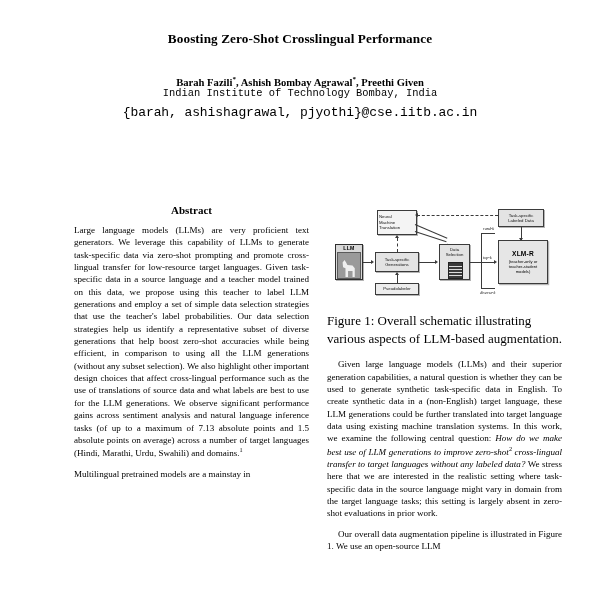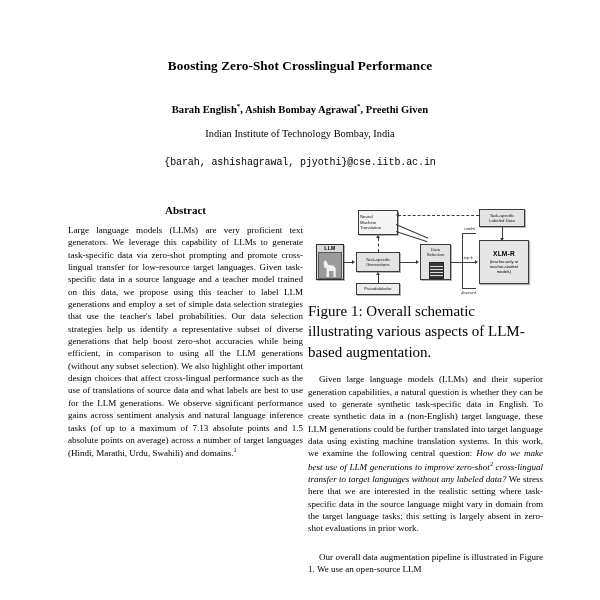--- a/index.html
+++ b/index.html
@@ -18,59 +18,59 @@
   .page {
     position: relative;
     width: 600px;
     height: 600px;
     padding: 0;
     box-sizing: border-box;
   }
 
   
   .title-block {
-    padding-top: 57px;
+    padding-top: 30px;
     text-align: center;
   }
   .paper-title {
     font-size: 13.2px;
     font-weight: bold;
     line-height: 1.42;
     letter-spacing: 0.1px;
     margin: 0 52px;
   }
   .authors {
     margin-top: 26px;
     font-size: 10.6px;
     font-weight: bold;
   }
   .authors sup {
     font-size: 7px;
     vertical-align: super;
     font-weight: bold;
   }
   .affiliation {
-    margin-top: 14px;
     font-size: 10.4px;
+    font-family: Liberation Mono, monospace;
   }
   .emails {
-    margin-top: 18px;
-    font-size: 10px;
+    margin-top: 6px;
+    font-size: 13px;
     font-family: "Liberation Mono", "DejaVu Sans Mono", monospace;
     letter-spacing: -0.1px;
   }
 
   
   .columns {
     position: absolute;
     top: 204px;
-    left: 6px;
+    left: 12px;
     width: 492px;
     display: flex;
-    gap: 5px;
+    gap: 18px;
     padding: 0 62px;
     box-sizing: border-box;
   }
   .col {
     width: 235px;
     flex: 0 0 235px;
   }
 
   .section-head {
     font-size: 11px;
@@ -94,40 +94,41 @@
     line-height: 1.365;
     text-align: justify;
     margin: 0;
     text-indent: 0;
     hyphens: none;
   }
   p.body.indent {
     text-indent: 11px;
   }
   p.body + p.body {
-    margin-top: 16px;
+    margin-top: 8px;
   }
   .it { font-style: italic; }
   sup.fn {
     font-size: 6.2px;
     vertical-align: super;
   }
 
   
   .figure {
     margin: 0 0 0 0;
   }
   .fig-canvas {
     position: relative;
     width: 235px;
     height: 97px;
     background: #fff;
   }
   .fig-caption {
-    font-size: 15px;
+    margin-top: 11px;
+    font-size: 13px;
     line-height: 1.36;
     text-align: left;
   }
 
   
   .nbox {
     position: absolute;
     box-sizing: border-box;
     border: 1px solid #3b3b3b;
     background: #e3e3e3;
@@ -277,33 +278,34 @@
 <body>
 
 <div class="page">
 
   <div class="title-block">
     <div class="paper-title">
       <span>Boosting Zero-Shot Crosslingual Performance</span><br>
     </div>
 
     <div class="authors">
-      <span>Barah English</span><sup>*</sup><span>, </span><span>Ashish Bombay Agrawal</span><sup>*</sup><span>, </span><span>Preethi Given</span>
+      <span>Barah Fazili</span><sup>*</sup><span>, </span><span>Ashish Bombay Agrawal</span><sup>*</sup><span>, </span><span>Preethi Given</span>
     </div>
 
     <div class="affiliation">Indian Institute of Technology Bombay, India</div>
     <div class="emails">{barah, ashishagrawal, pjyothi}@cse.iitb.ac.in</div>
   </div>
 
   <div class="columns">
 
     <div class="col">
       <div class="section-head">Abstract</div>
       <p class="body"><span>Large language models (LLMs) are very proficient text generators. We leverage this capability of LLMs to generate task-specific data via zero-shot prompting and promote cross-lingual transfer for low-resource target languages. Given task-specific data in a source language and a teacher model trained on this data, we propose using this teacher to label LLM generations and employ a set of simple data selection strategies that use the teacher's label probabilities. Our data selection strategies help us identify a representative subset of diverse generations that help boost zero-shot accuracies while being efficient, in comparison to using all the LLM generations (without any subset selection). We also highlight other important design choices that affect cross-lingual performance such as the use of translations of source data and what labels are best to use for the LLM generations. We observe significant performance gains across sentiment analysis and natural language inference tasks (of up to a maximum of 7.13 absolute points and 1.5 absolute points on average) across a number of target languages (Hindi, Marathi, Urdu, Swahili) and domains.</span><sup class="fn">1</sup></p>
 
+      <p class="body">Multilingual pretrained models are a mainstay in</p>
     </div>
 
     <div class="col">
 
       <div class="figure">
         <div class="fig-canvas">
 
           <div class="llm-box" style="left:8px; top:40px; width:28px; height:36px;">
             <div class="llm-label">LLM</div>
             <div class="llm-img">

